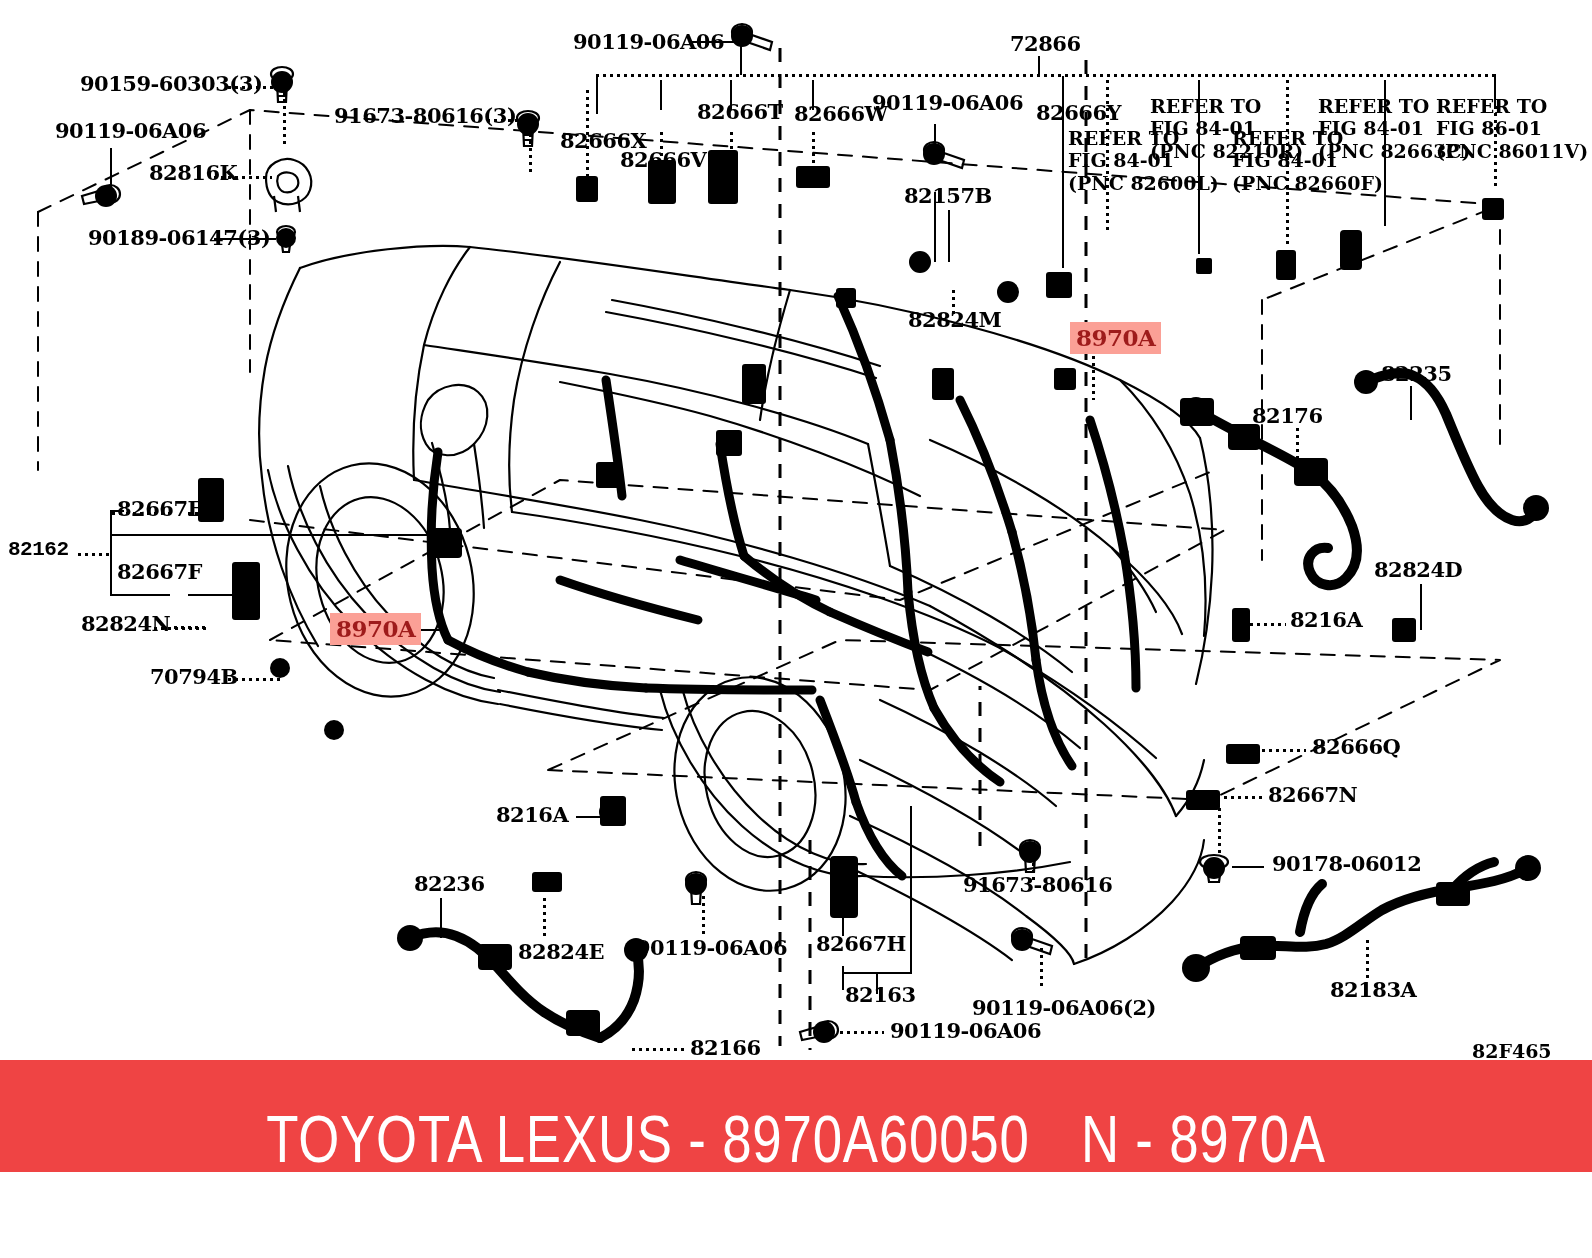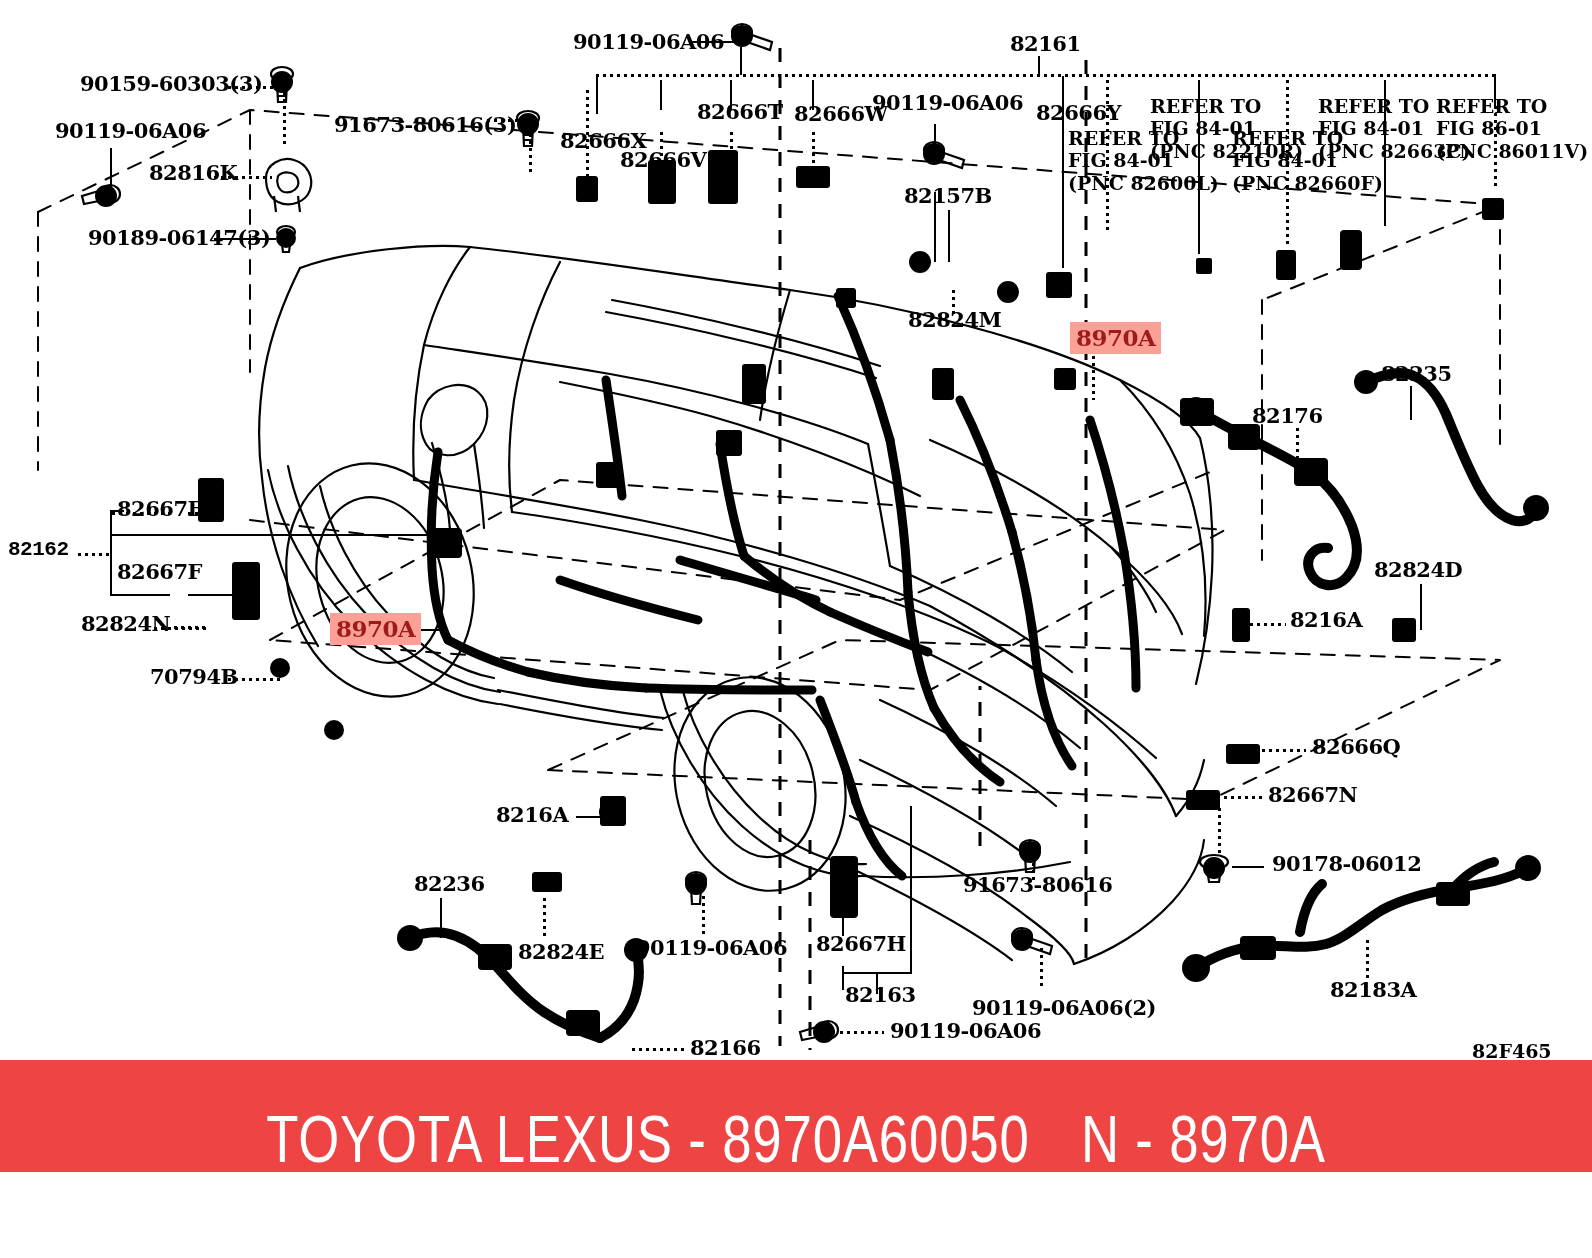--- a/index.html
+++ b/index.html
@@ -407,31 +407,31 @@
 
   <div class="dot" style="left:174px;top:626px;width:34px;"></div>
 
   <div class="ln v" style="left:948px;top:210px;height:52px;"></div>
 
   <div class="dotv" style="left:952px;top:290px;height:28px;"></div>
 
   <div class="lbl" style="left:80px;top:72px;">90159-60303(3)</div>
   <div class="lbl" style="left:55px;top:119px;">90119-06A06</div>
   <div class="lbl" style="left:149px;top:161px;">82816K</div>
-  <div class="lbl" style="left:334px;top:113px;">91673-80616(3)</div>
+  <div class="lbl" style="left:334px;top:104px;">91673-80616(3)</div>
   <div class="lbl" style="left:88px;top:226px;">90189-06147(3)</div>
 
   <div class="lbl" style="left:573px;top:30px;">90119-06A06</div>
   <div class="lbl" style="left:560px;top:129px;">82666X</div>
   <div class="lbl" style="left:620px;top:100px;margin-top:48px;">82666V</div>
   <div class="lbl" style="left:697px;top:100px;">82666T</div>
   <div class="lbl" style="left:794px;top:102px;">82666W</div>
   <div class="lbl" style="left:872px;top:91px;">90119-06A06</div>
   <div class="lbl" style="left:904px;top:184px;">82157B</div>
-  <div class="lbl" style="left:1010px;top:32px;">82161</div>
+  <div class="lbl" style="left:1010px;top:32px;">72866</div>
   <div class="lbl" style="left:1036px;top:101px;">82666Y</div>
   <div class="lbl" style="left:908px;top:308px;">82824M</div>
 
   <div class="lbl refer" style="left:1068px;top:127px;">
     <div>REFER TO</div>
     <div>FIG 84-01</div>
     <div>(PNC 82600L)</div>
   </div>
   <div class="lbl refer" style="left:1150px;top:95px;">
     <div>REFER TO</div>

